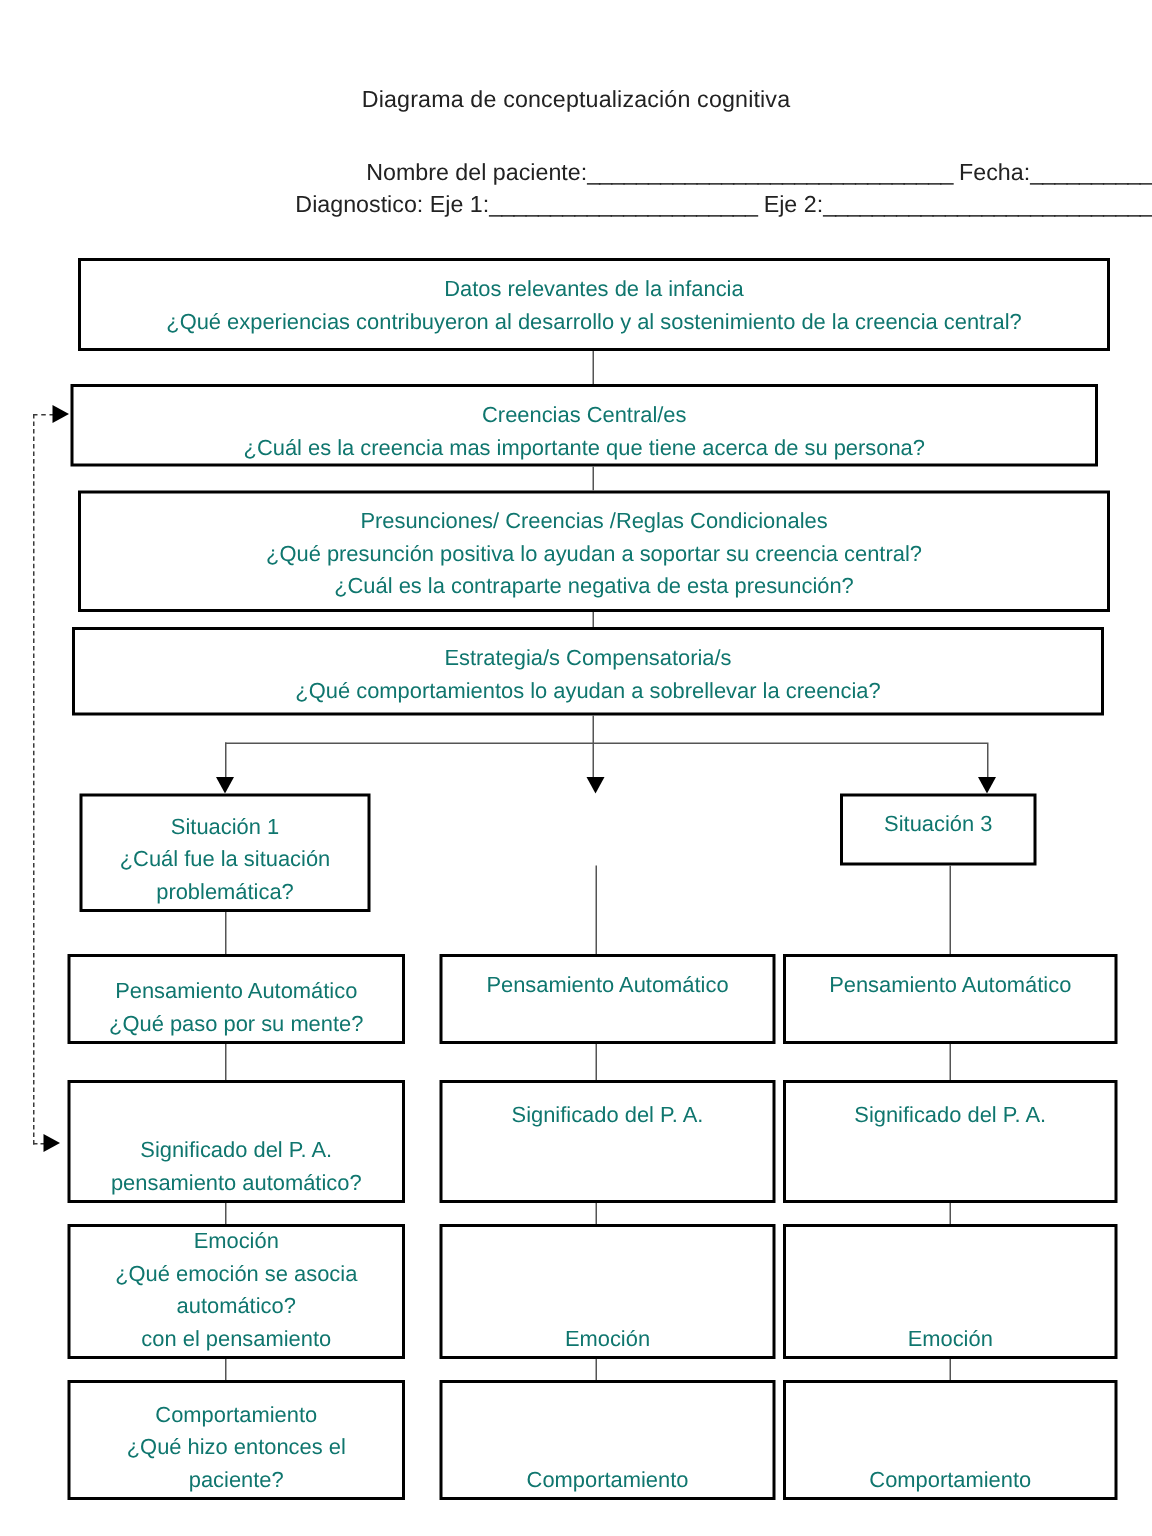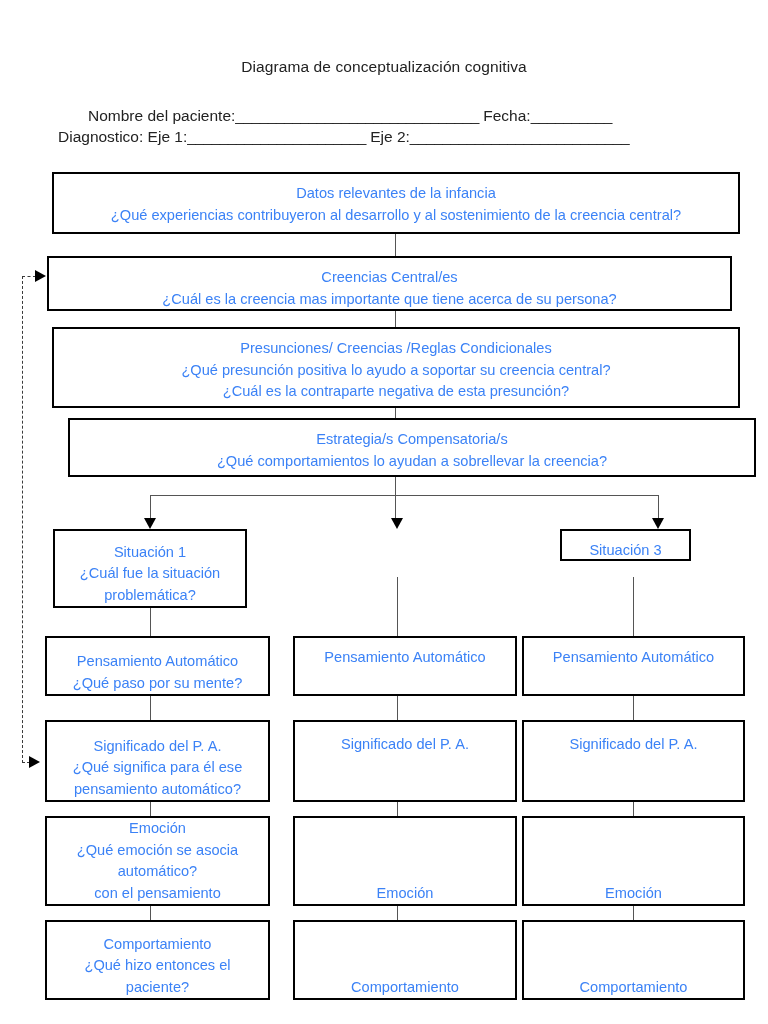--- a/index.html
+++ b/index.html
@@ -35,20 +35,21 @@
     position: absolute;
     left: 0;
     top: 105px;
     width: 768px;
     font-size: 15.5px;
     color: #222;
   }
   .form-line {
     white-space: pre;
     line-height: 21px;
+    text-align: right;
   }
   .form-line.l1 { padding-left: 88px; }
   .form-line.l2 { padding-left: 58px; }
   .fill { letter-spacing: -0.5px; }
 
   
   .box {
     position: absolute;
     box-sizing: border-box;
     background: #ffffff;
@@ -57,21 +58,21 @@
     flex-direction: column;
     align-items: center;
     justify-content: flex-start;
     text-align: center;
   }
   .box .line {
     display: block;
     width: 100%;
     font-size: 14.6px;
     line-height: 21.5px;
-    color: #3b82f6;
+    color: #0f766e;
     white-space: nowrap;
   }
   .box.pad-sm { padding-top: 6px; justify-content: flex-end; }
   .box.pad-md { padding-top: 9px; }
   .box.pad-lg { padding-top: 12px; }
 
   
   .vline {
     position: absolute;
     width: 1.4px;
@@ -131,27 +132,27 @@
 
   <div class="box pad-md" style="left:47px; top:256px; width:685px; height:55px;">
     <span class="line">Creencias Central/es</span>
     <span class="line">¿Cuál es la creencia mas importante que tiene acerca de su persona?</span>
   </div>
 
   <div class="vline" style="left:395px; top:311px; height:16px;"></div>
 
   <div class="box pad-md" style="left:52px; top:327px; width:688px; height:81px;">
     <span class="line">Presunciones/ Creencias /Reglas Condicionales</span>
-    <span class="line">¿Qué presunción positiva lo ayudo a soportar su creencia central?</span>
+    <span class="line">¿Qué presunción positiva lo ayudan a soportar su creencia central?</span>
     <span class="line">¿Cuál es la contraparte negativa de esta presunción?</span>
   </div>
 
   <div class="vline" style="left:395px; top:408px; height:10px;"></div>
 
-  <div class="box pad-md" style="left:68px; top:418px; width:688px; height:59px;">
+  <div class="box pad-md" style="left:48px; top:418px; width:688px; height:59px;">
     <span class="line">Estrategia/s Compensatoria/s</span>
     <span class="line">¿Qué comportamientos lo ayudan a sobrellevar la creencia?</span>
   </div>
 
   <div class="vline" style="left:395px; top:477px; height:46px;"></div>
   <div class="hline" style="left:150px; top:495px; width:508px;"></div>
   <div class="vline" style="left:150px; top:495px; height:28px;"></div>
   <div class="vline" style="left:658px; top:495px; height:28px;"></div>
   <div class="arrow-down" style="left:144px; top:518px;"></div>
   <div class="arrow-down" style="left:391px; top:518px;"></div>
@@ -165,21 +166,20 @@
   <div class="vline" style="left:150px; top:608px; height:28px;"></div>
 
   <div class="box pad-sm" style="left:45px; top:636px; width:225px; height:60px;">
     <span class="line">Pensamiento Automático</span>
     <span class="line">¿Qué paso por su mente?</span>
   </div>
   <div class="vline" style="left:150px; top:696px; height:24px;"></div>
 
   <div class="box pad-sm" style="left:45px; top:720px; width:225px; height:82px;">
     <span class="line">Significado del P. A.</span>
-    <span class="line">¿Qué significa para él ese</span>
     <span class="line">pensamiento automático?</span>
   </div>
   <div class="vline" style="left:150px; top:802px; height:14px;"></div>
 
   <div class="box pad-sm" style="left:45px; top:816px; width:225px; height:90px;">
     <span class="line">Emoción</span>
     <span class="line">¿Qué emoción se asocia</span>
     <span class="line">automático?</span>
     <span class="line">con el pensamiento</span>
   </div>
@@ -205,21 +205,21 @@
 
   <div class="box pad-sm" style="left:293px; top:816px; width:224px; height:90px;">
     <span class="line">Emoción</span>
   </div>
   <div class="vline" style="left:397px; top:906px; height:14px;"></div>
 
   <div class="box pad-sm" style="left:293px; top:920px; width:224px; height:80px;">
     <span class="line">Comportamiento</span>
   </div>
 
-  <div class="box pad-md" style="left:560px; top:529px; width:131px; height:32px;">
+  <div class="box pad-md" style="left:560px; top:529px; width:131px; height:48px;">
     <span class="line">Situación 3</span>
   </div>
   <div class="vline" style="left:633px; top:577px; height:59px;"></div>
 
   <div class="box pad-md" style="left:522px; top:636px; width:223px; height:60px;">
     <span class="line">Pensamiento Automático</span>
   </div>
   <div class="vline" style="left:633px; top:696px; height:24px;"></div>
 
   <div class="box pad-lg" style="left:522px; top:720px; width:223px; height:82px;">

